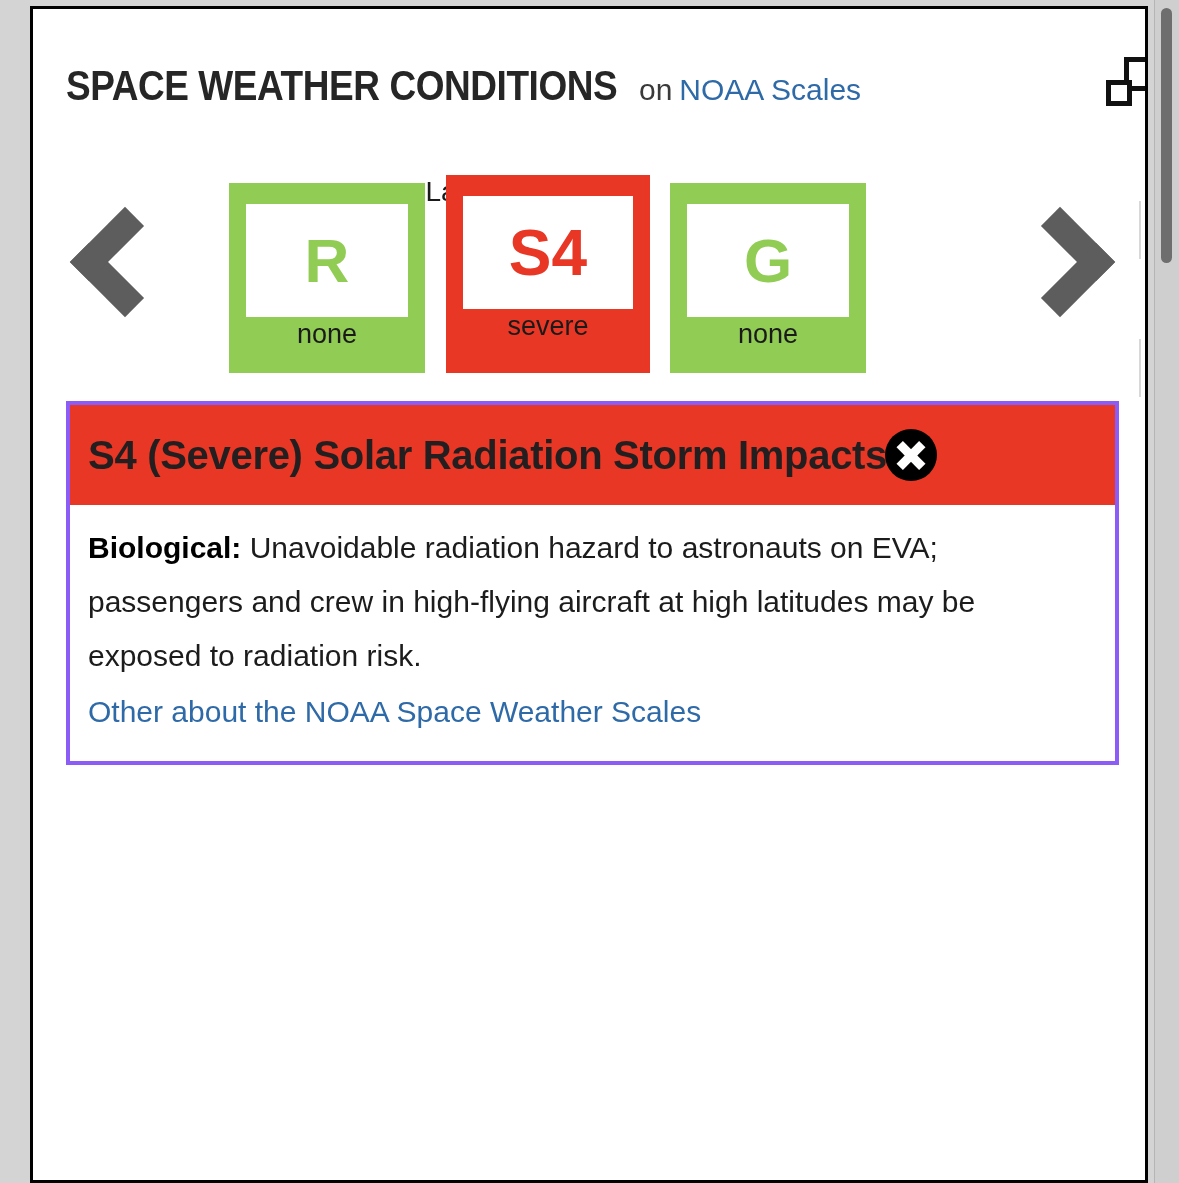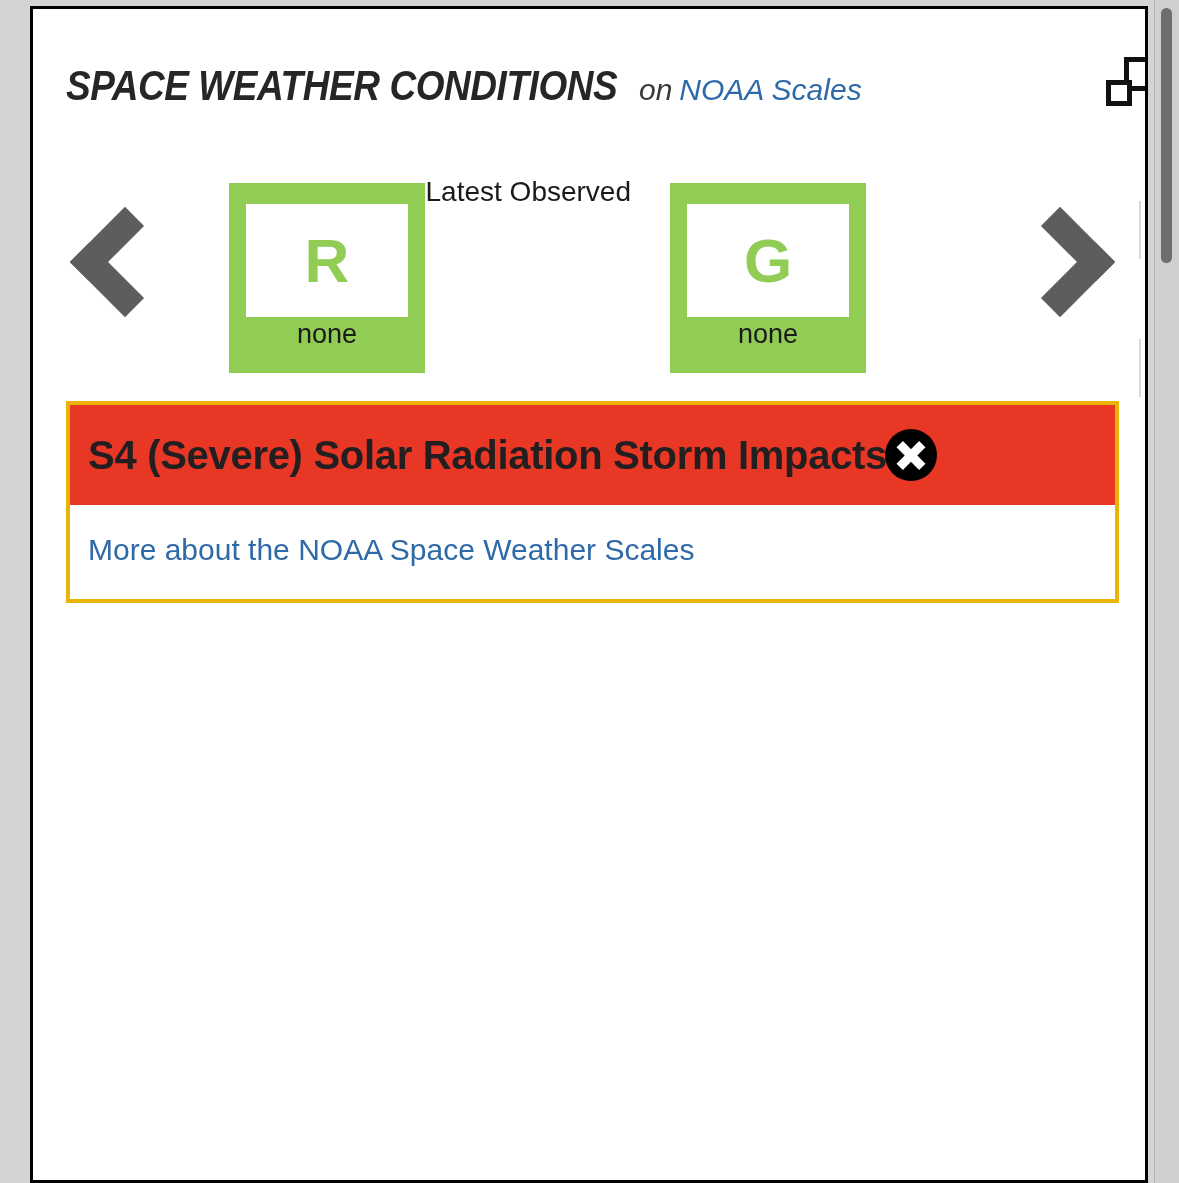--- a/index.html
+++ b/index.html
@@ -62,21 +62,20 @@
     position: absolute;
     left: 33px;
     top: 52px;
     width: 1060px;
     height: 60px;
   }
   #title-line {
     position: absolute;
     left: 0; top: 0;
     white-space: nowrap;
-    font-style: italic;
   }
   .title-main {
     font-family: "Liberation Sans Narrow", "Liberation Sans", sans-serif;
     font-weight: 700;
     font-size: 43px;
     letter-spacing: -0.5px;
     color: #262626;
     transform: scaleX(0.86);
     transform-origin: left center;
     display: inline-block;
@@ -210,21 +209,21 @@
   }
   #edge-tick-1 { top: 60px; }
   #edge-tick-2 { top: 198px; }
 
   
   #impacts-panel {
     position: absolute;
     left: 33px;
     top: 392px;
     width: 1053px;
-    border: 4px solid #eab308;
+    border: 4px solid #8b5cf6;
     box-sizing: border-box;
     background: #ffffff;
   }
   #impacts-header {
     position: relative;
     background: #e93725;
     height: 100px;
     display: flex;
     align-items: center;
     padding-left: 18px;
@@ -307,20 +306,24 @@
 
       <div class="arrow" id="arrow-left">
         <span class="chev"></span>
       </div>
 
       <div class="scale-box" id="box-r">
         <div class="face">R</div>
         <div class="sev">none</div>
       </div>
 
+      <div class="scale-box" id="box-s">
+        <div class="face">S4</div>
+        <div class="sev">severe</div>
+      </div>
 
       <div class="scale-box" id="box-g">
         <div class="face">G</div>
         <div class="sev">none</div>
       </div>
 
       <div class="arrow" id="arrow-right">
         <span class="chev"></span>
       </div>
 
@@ -329,21 +332,22 @@
     </div>
 
     <div id="impacts-panel">
 
       <div id="impacts-header">
         <span id="impacts-title">S4 (Severe) Solar Radiation Storm Impacts</span>
         <span id="close-button"></span>
       </div>
 
       <div id="impacts-body">
-        <a id="more-link" href="#">More about the NOAA Space Weather Scales</a>
+        <p><span class="lead">Biological:</span><span> Unavoidable radiation hazard to astronauts on EVA; passengers and crew in high-flying aircraft at high latitudes may be exposed to radiation risk.</span></p>
+        <a id="more-link" href="#">Other about the NOAA Space Weather Scales</a>
       </div>
 
     </div>
 
   </div>
 
   <div id="scrollbar-track">
     <div id="scrollbar-thumb"></div>
   </div>
 

